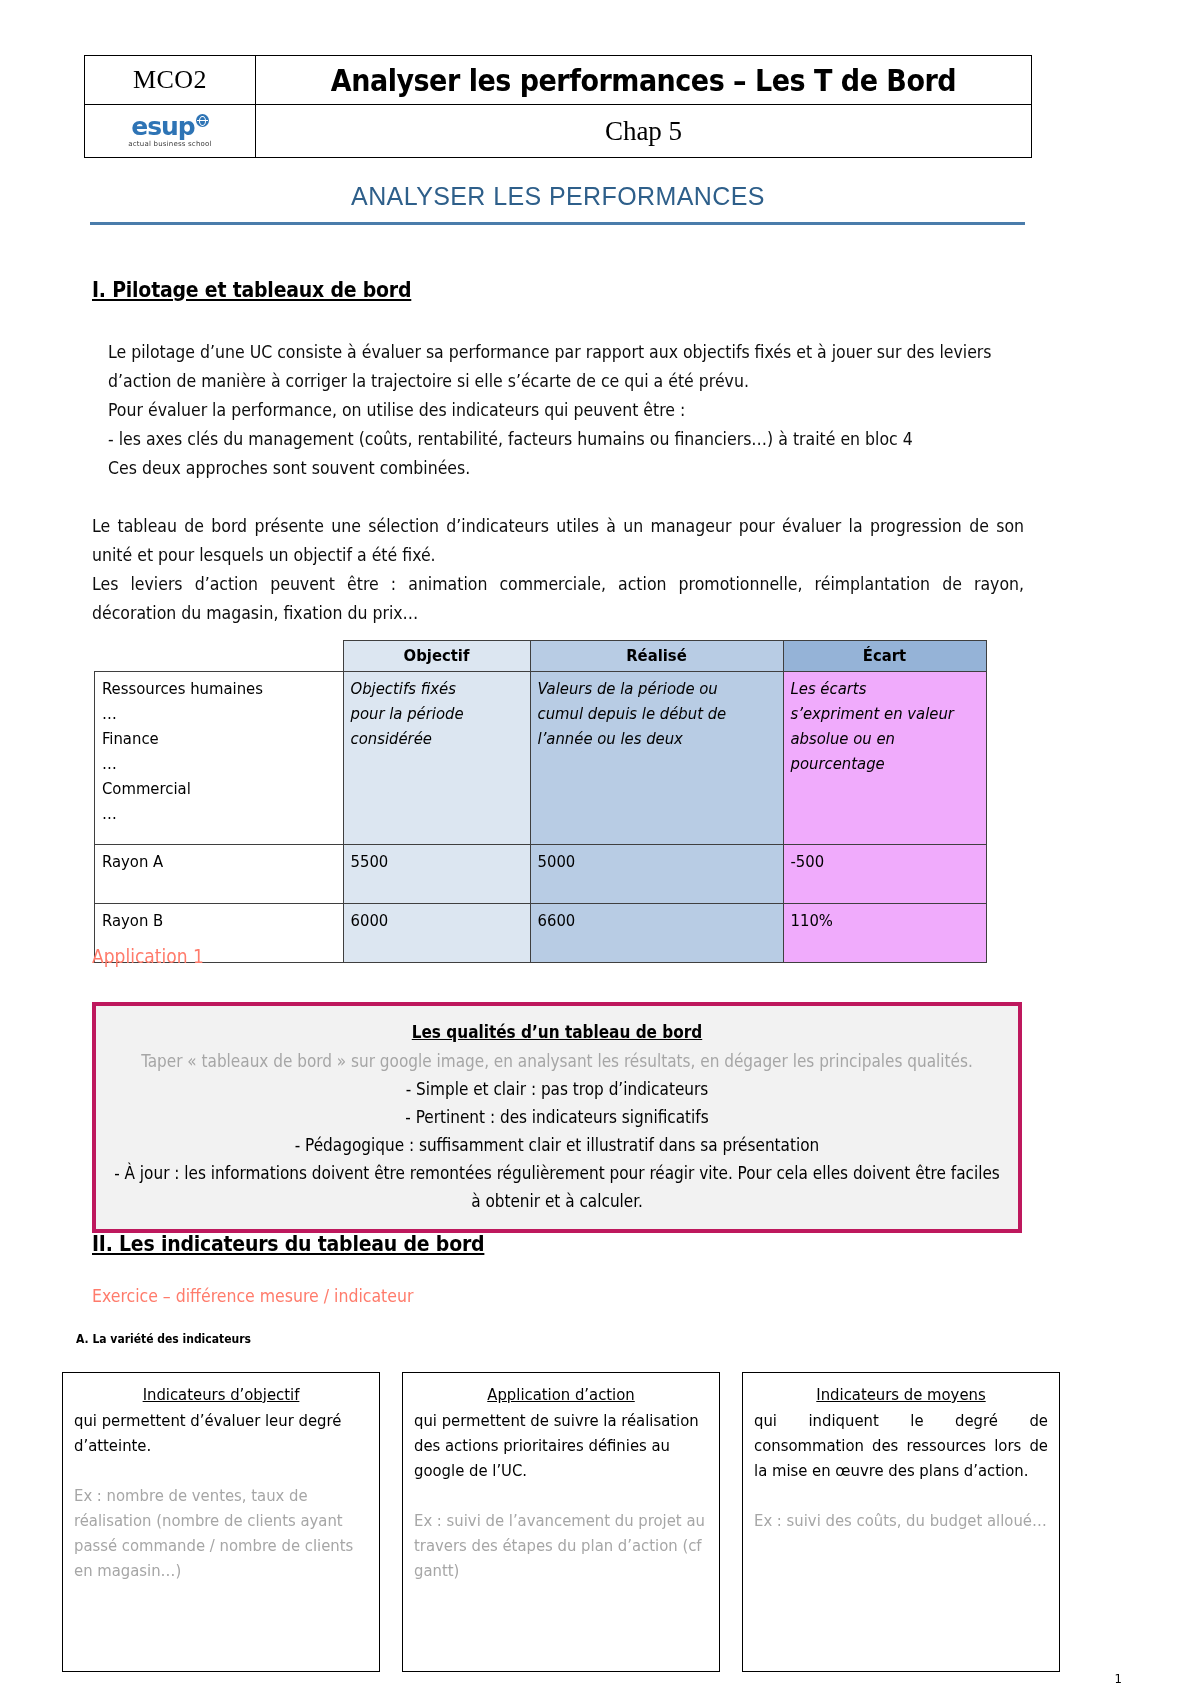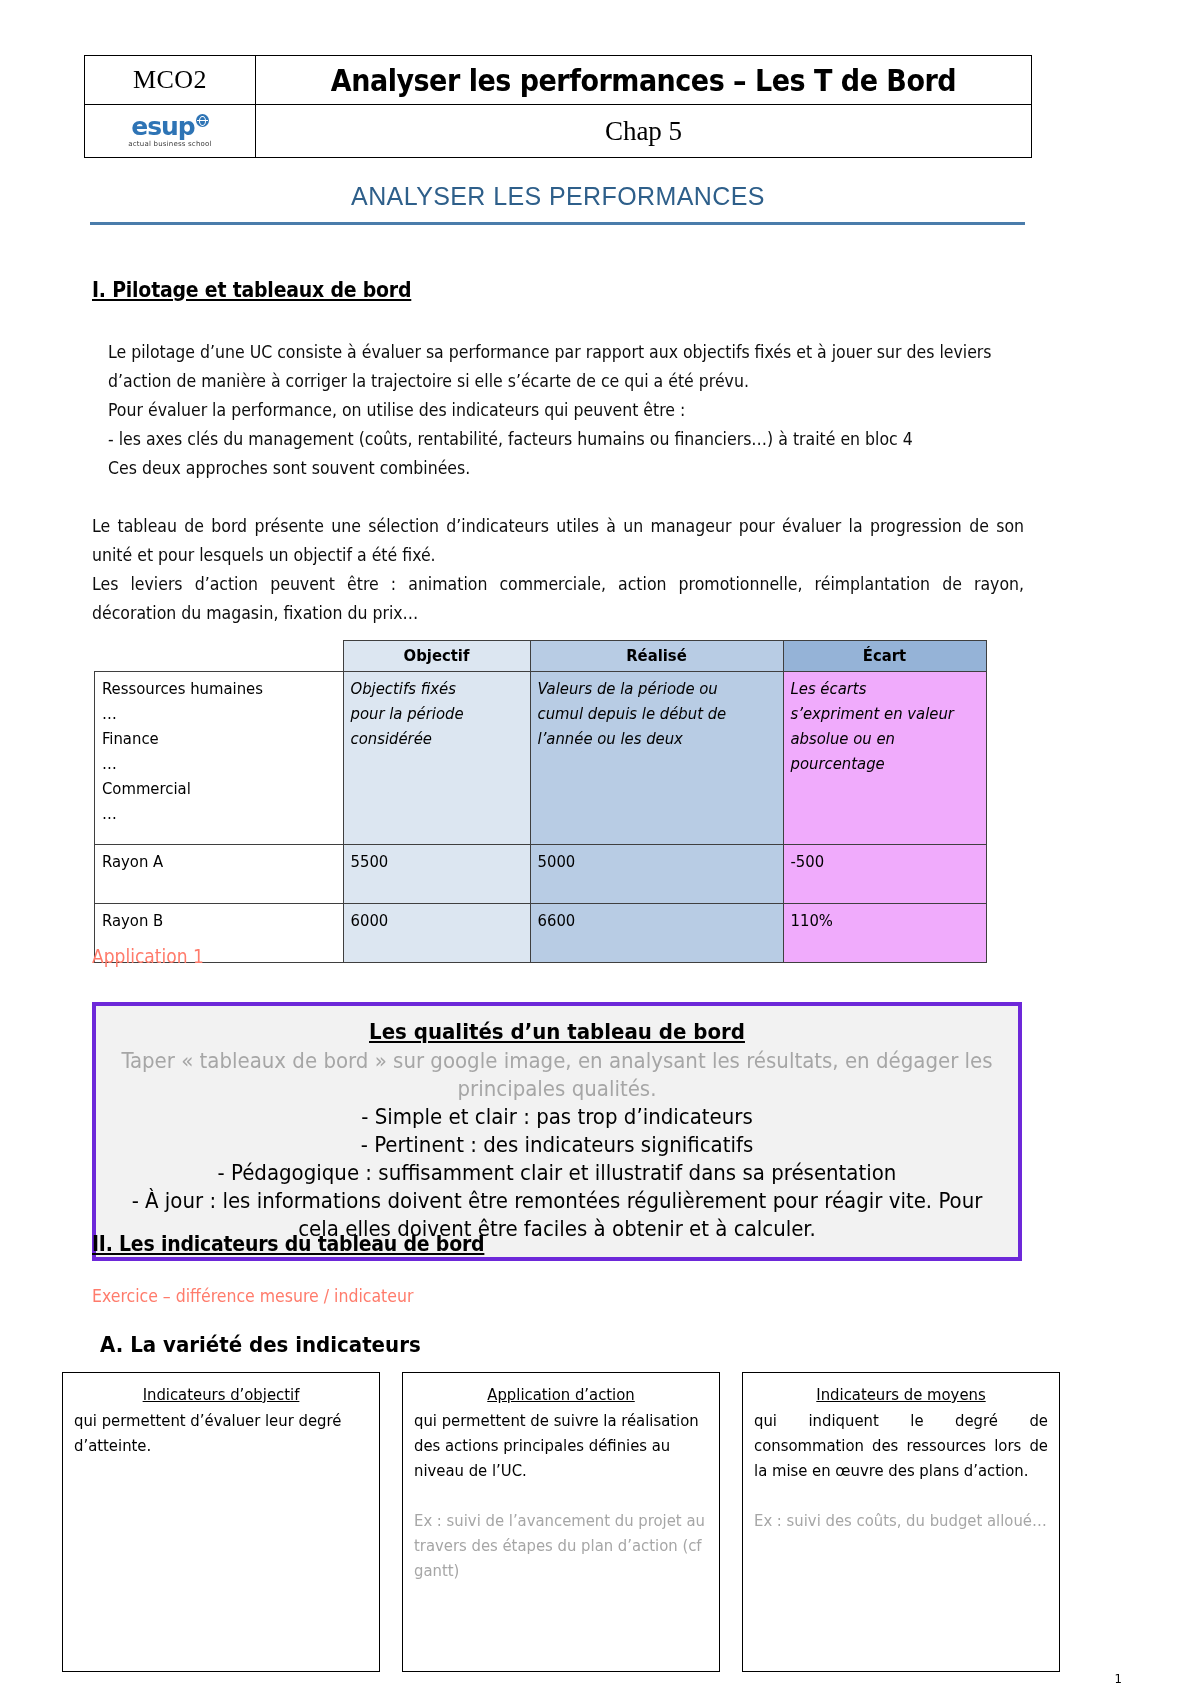--- a/index.html
+++ b/index.html
@@ -222,25 +222,25 @@
   }
 
   
   .quality-box {
     position: absolute;
     left: 92px;
     top: 1002px;
     width: 930px;
     box-sizing: border-box;
     background: #F2F2F2;
-    border: 4px solid #6d28d9;
+    border: 4px solid #be185d;
     padding: 12px 16px 14px 16px;
     text-align: center;
     font-family: "DejaVu Sans Condensed", "DejaVu Sans", sans-serif;
-    font-size: 22px;
+    font-size: 17px;
     line-height: 28px;
   }
   .quality-box .qtitle {
     font-weight: bold;
     text-decoration: underline;
     display: block;
     margin-bottom: 1px;
   }
   .quality-box .qmuted { color: #A6A6A6; display: block; }
   .quality-box .qline { display: block; }
@@ -249,24 +249,24 @@
   .exercise {
     position: absolute;
     left: 92px;
     top: 1286px;
     font-family: "DejaVu Sans Condensed", "DejaVu Sans", sans-serif;
     font-size: 17.5px;
     color: #FF7B6B;
   }
   .subhead-a {
     position: absolute;
-    left: 100px;
+    left: 76px;
     top: 1332px;
     font-family: "DejaVu Sans Condensed", "DejaVu Sans", sans-serif;
-    font-size: 22px;
+    font-size: 12px;
     font-weight: bold;
   }
 
   
   .ind-row {
     position: absolute;
     left: 62px;
     top: 1372px;
     width: 1080px;
     display: flex;
@@ -411,24 +411,25 @@
   </div>
 
   <h2 class="section" id="sec2">II. Les indicateurs du tableau de bord</h2>
   <div class="exercise">Exercice – différence mesure / indicateur</div>
   <div class="subhead-a">A. La variété des indicateurs</div>
 
   <div class="ind-row">
     <div class="ind-box">
       <span class="ib-title">Indicateurs d’objectif</span>
       <span class="ib-desc">qui permettent d’évaluer leur degré d’atteinte.</span>
+      <span class="ib-ex">Ex : nombre de ventes, taux de réalisation (nombre de clients ayant passé commande / nombre de clients en magasin…)</span>
     </div>
     <div class="ind-box">
       <span class="ib-title">Application d’action</span>
-      <span class="ib-desc">qui permettent de suivre la réalisation des actions principales définies au niveau de l’UC.</span>
+      <span class="ib-desc">qui permettent de suivre la réalisation des actions prioritaires définies au google de l’UC.</span>
       <span class="ib-ex">Ex : suivi de l’avancement du projet au travers des étapes du plan d’action (cf gantt)</span>
     </div>
     <div class="ind-box justify">
       <span class="ib-title">Indicateurs de moyens</span>
       <span class="ib-desc">qui indiquent le degré de consommation des ressources lors de la mise en œuvre des plans d’action.</span>
       <span class="ib-ex">Ex : suivi des coûts, du budget alloué…</span>
     </div>
   </div>
 
   <div class="page-number">1</div>

